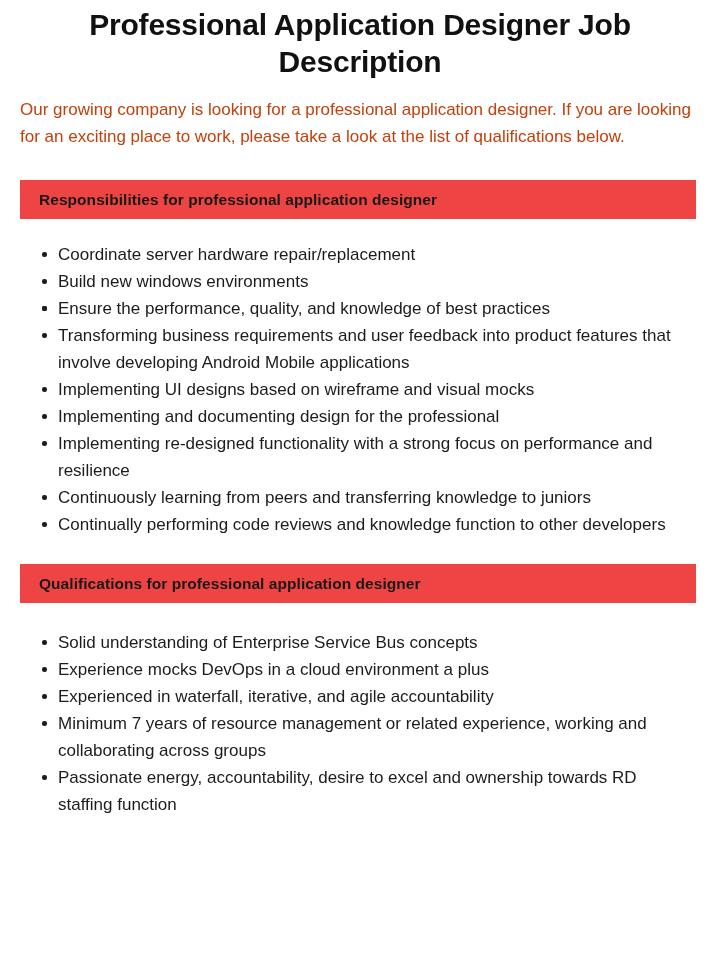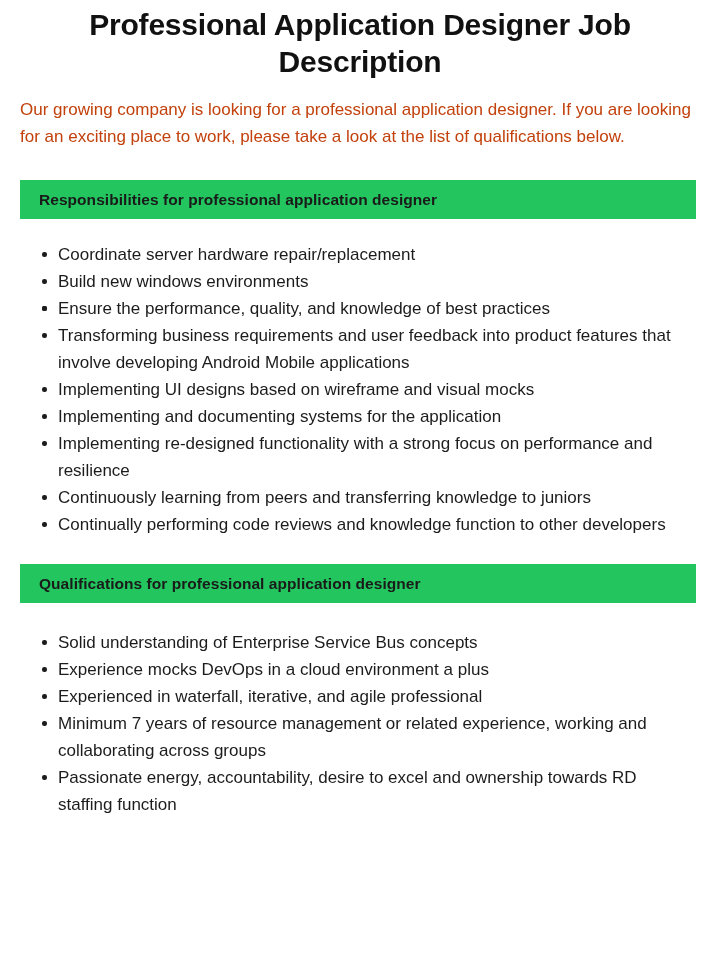--- a/index.html
+++ b/index.html
@@ -49,21 +49,21 @@
 
   .section {
     margin: 0;
     padding: 0;
   }
 
   .section-responsibilities { margin-top: 30px; }
   .section-qualifications { margin-top: 26px; }
 
   .section-header {
-    background: #22c55e;
+    background: #ef4444;
     margin: 0 24px 0 20px;
     height: 39px;
     display: flex;
     align-items: center;
     padding: 0 0 0 19px;
     box-sizing: border-box;
   }
 
   .section-header-text {
     font-size: 15.5px;
@@ -115,33 +115,33 @@
     <div class="section-header">
       <span class="section-header-text">Responsibilities for professional application designer</span>
     </div>
     <ul class="bullet-list">
         <li class="bullet-item"><span class="bullet-dot"></span><span>Coordinate server hardware repair/replacement</span></li>
         <li class="bullet-item"><span class="bullet-dot"></span><span>Build new windows environments</span></li>
         <li class="bullet-item"><span class="bullet-dot"></span></li>
         <li class="bullet-item"><span class="bullet-dot"></span><span>Ensure the performance, quality, and knowledge of best practices</span></li>
         <li class="bullet-item"><span class="bullet-dot"></span><span>Transforming business requirements and user feedback into product features that involve developing Android Mobile applications</span></li>
         <li class="bullet-item"><span class="bullet-dot"></span><span>Implementing UI designs based on wireframe and visual mocks</span></li>
-        <li class="bullet-item"><span class="bullet-dot"></span><span>Implementing and documenting systems for the application</span></li>
+        <li class="bullet-item"><span class="bullet-dot"></span><span>Implementing and documenting design for the professional</span></li>
         <li class="bullet-item"><span class="bullet-dot"></span><span>Implementing re-designed functionality with a strong focus on performance and resilience</span></li>
         <li class="bullet-item"><span class="bullet-dot"></span><span>Continuously learning from peers and transferring knowledge to juniors</span></li>
         <li class="bullet-item"><span class="bullet-dot"></span><span>Continually performing code reviews and knowledge function to other developers</span></li>
       </ul>
   </section>
 
   <section class="section section-qualifications">
     <div class="section-header">
       <span class="section-header-text">Qualifications for professional application designer</span>
     </div>
     <ul class="bullet-list">
         <li class="bullet-item"><span class="bullet-dot"></span><span>Solid understanding of Enterprise Service Bus concepts</span></li>
         <li class="bullet-item"><span class="bullet-dot"></span><span>Experience mocks DevOps in a cloud environment a plus</span></li>
-        <li class="bullet-item"><span class="bullet-dot"></span><span>Experienced in waterfall, iterative, and agile professional</span></li>
+        <li class="bullet-item"><span class="bullet-dot"></span><span>Experienced in waterfall, iterative, and agile accountability</span></li>
         <li class="bullet-item"><span class="bullet-dot"></span><span>Minimum 7 years of resource management or related experience, working and collaborating across groups</span></li>
         <li class="bullet-item"><span class="bullet-dot"></span><span>Passionate energy, accountability, desire to excel and ownership towards RD staffing function</span></li>
       </ul>
   </section>
 
 </div>
 
 </body></html>

